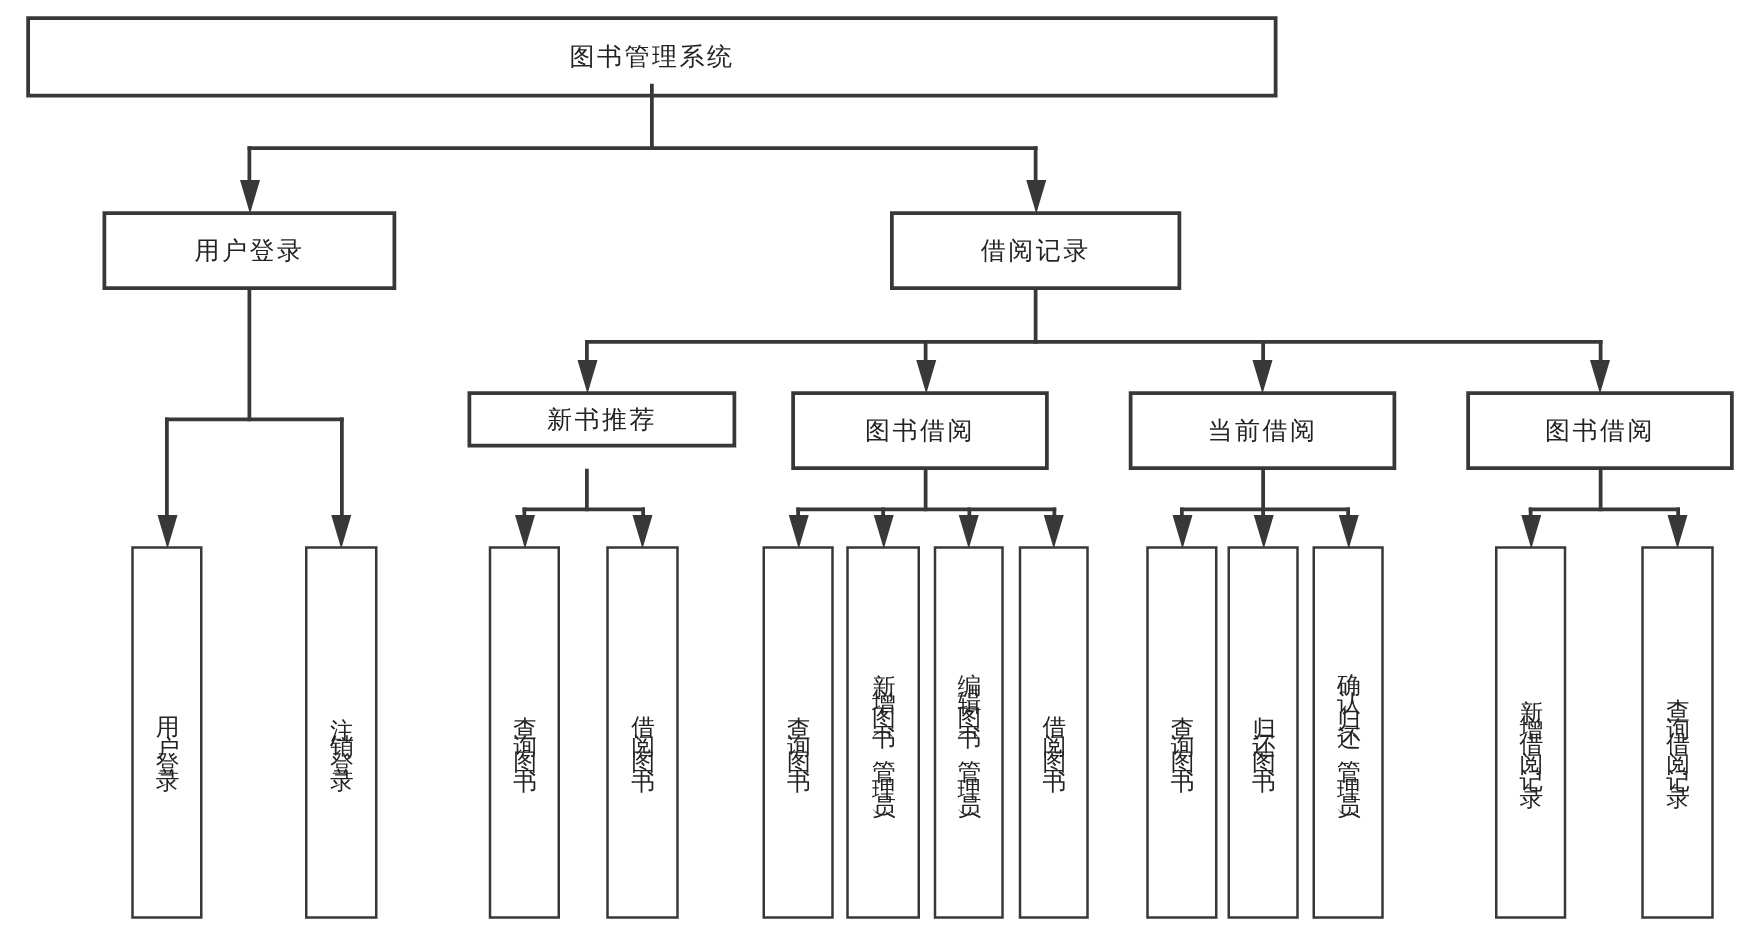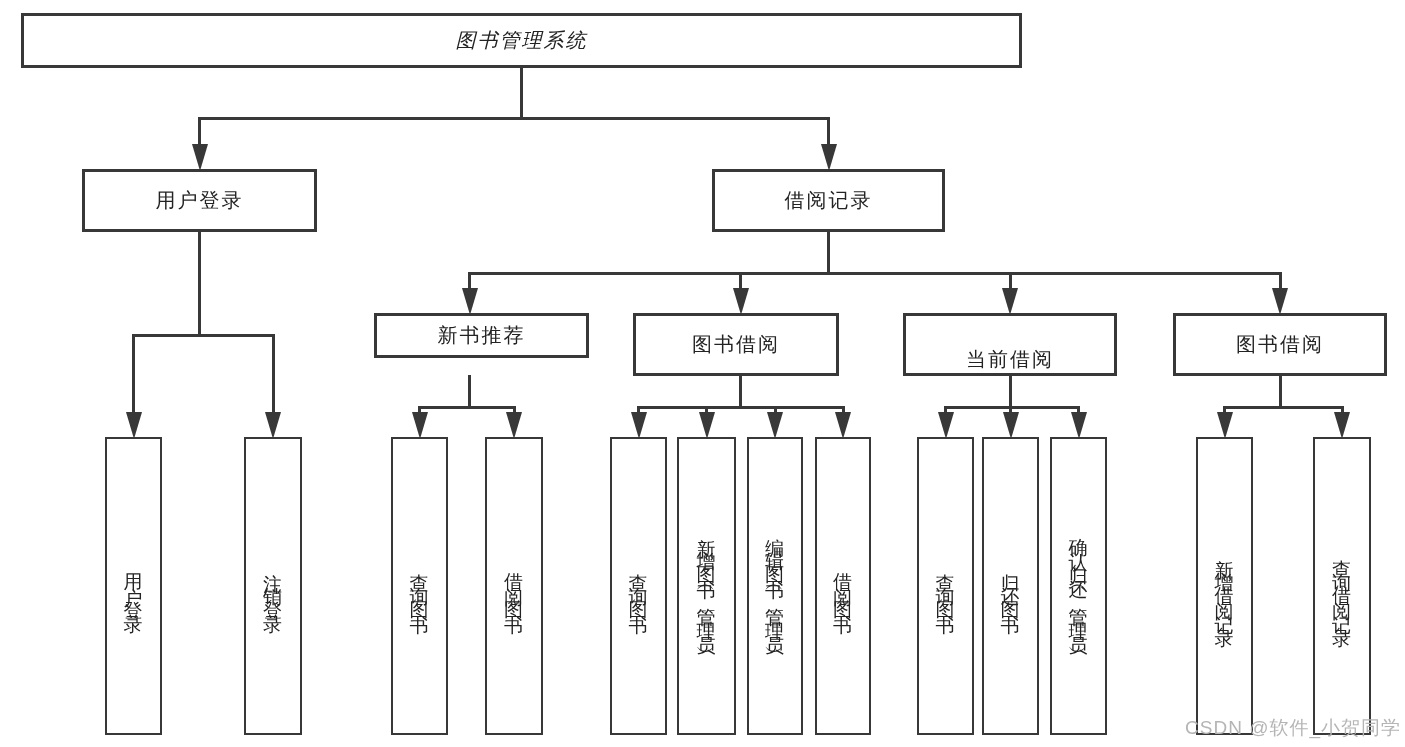--- a/index.html
+++ b/index.html
@@ -62,37 +62,36 @@
     color: #b5b5b5;
     letter-spacing: 1px;
     z-index: 10;
     white-space: nowrap;
   }
 </style>
 </head>
 <body>
 
 <div id="canvas">
-  <div id="watermark">CSDN @软件_小贺同学</div>
-<div class="node h level-root" style="left: 21px; top: 13px; width: 1001px; height: 55px; font-style: italic;">
+<div class="node h level-root" style="left: 21px; top: 13px; width: 1001px; height: 65px;">
       <span class="label">图书管理系统</span>
     </div>
     <div class="node h" style="left: 82px; top: 169px; width: 235px; height: 63px;">
       <span class="label">用户登录</span>
     </div>
     <div class="node h" style="left: 712px; top: 169px; width: 233px; height: 63px;">
       <span class="label">借阅记录</span>
     </div>
     <div class="node h" style="left: 362px; top: 313px; width: 215px; height: 45px; margin-left: 12px;">
       <span class="label">新书推荐</span>
     </div>
     <div class="node h" style="left: 633px; top: 313px; width: 206px; height: 63px;">
       <span class="label">图书借阅</span>
     </div>
-    <div class="node h" style="left: 903px; top: 313px; width: 214px; height: 63px; align-items: flex-end;">
+    <div class="node h" style="left: 903px; top: 313px; width: 214px; height: 63px;">
       <span class="label">当前借阅</span>
     </div>
     <div class="node h" style="left: 1173px; top: 313px; width: 214px; height: 63px;">
       <span class="label">图书借阅</span>
     </div>
     <div class="node v" style="left: 105px; top: 437px; width: 57px; height: 298px;">
       <span class="label">用户登录</span>
     </div>
     <div class="node v" style="left: 244px; top: 437px; width: 58px; height: 298px;">
       <span class="label">注销登录</span>

